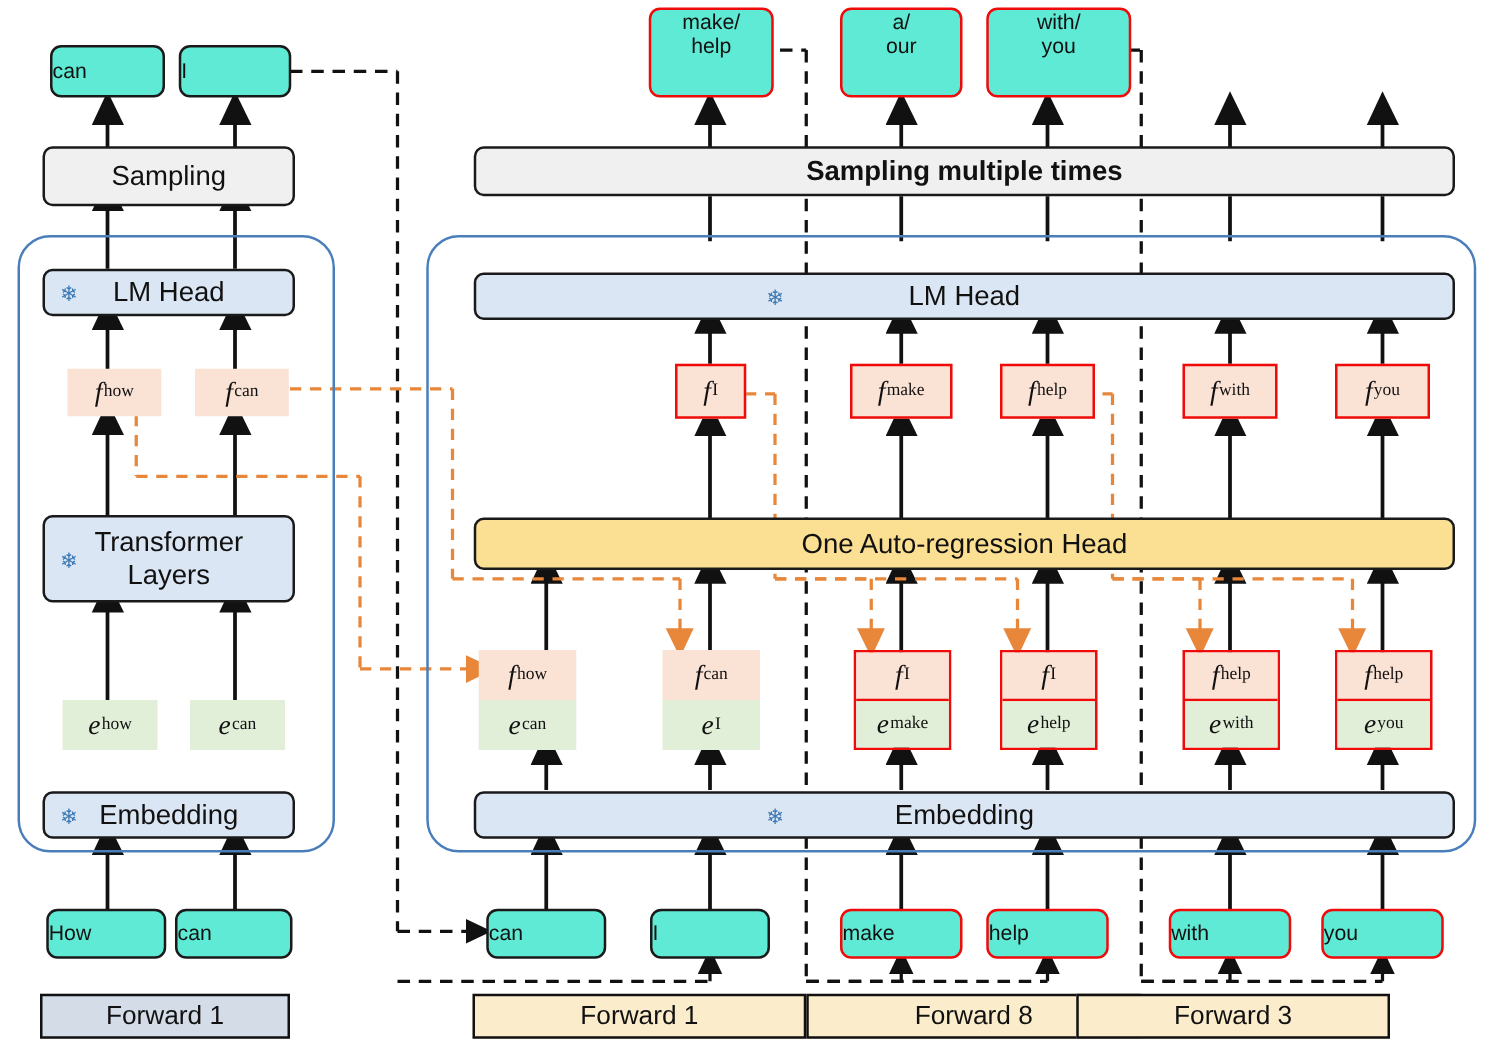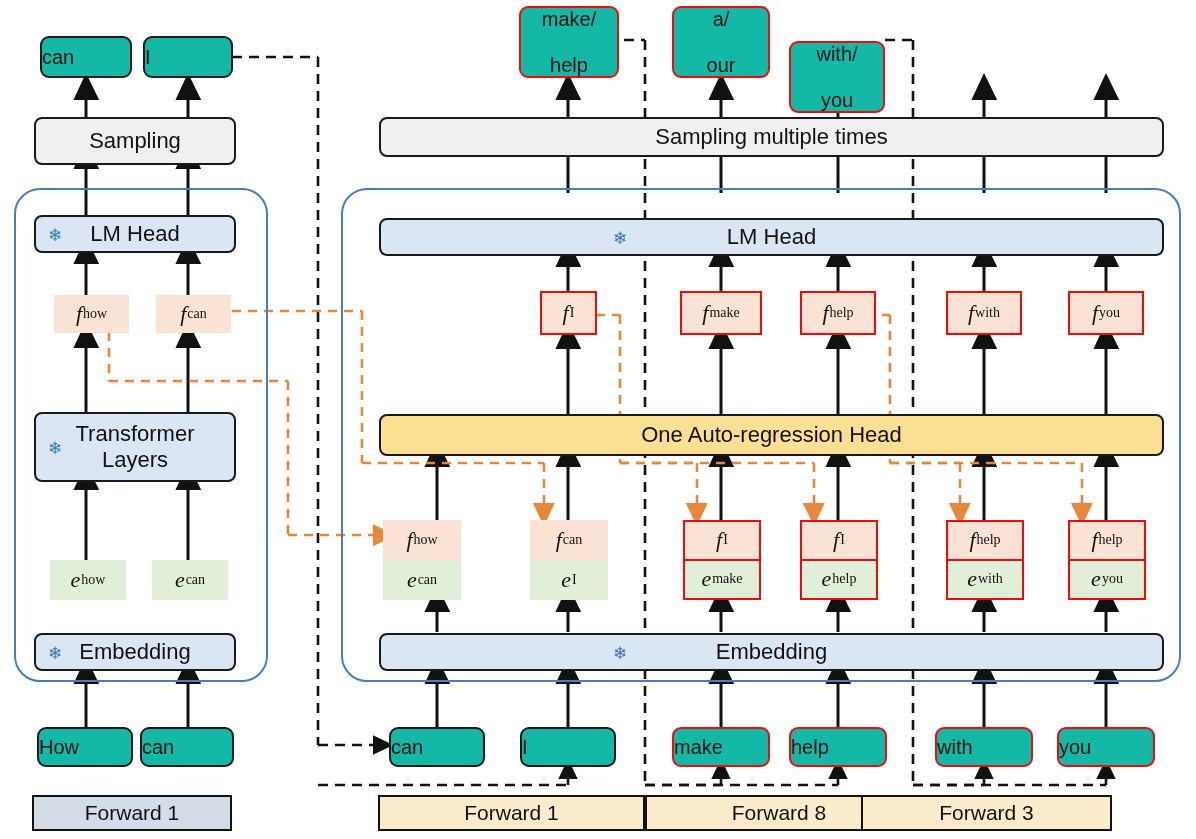--- a/index.html
+++ b/index.html
@@ -2,23 +2,23 @@
 <html><head>
 <meta charset="utf-8">
 <style>
   html,body{margin:0;padding:0;background:#ffffff;}
   body{font-family:"Liberation Sans",sans-serif;}
   #stage{position:relative;width:1196px;height:839px;background:#fff;overflow:hidden;}
   .abs{position:absolute;box-sizing:border-box;}
 
   
   .tok{
-    border:2.5px solid #1a1a1a;border-radius:9px;background:#14b8a6;
-    display:flex;align-items:center;justify-content:space-between;
-    font-size:20px;color:#111;line-height:1.05;text-align:center;
+    border:2.5px solid #1a1a1a;border-radius:9px;background:#5eead4;
+    display:flex;align-items:center;justify-content:flex-start;
+    font-size:17px;color:#111;line-height:1.05;text-align:center;
   }
   .tok.red{border-color:#f00b0b;}
   .tok.two-line{flex-direction:column;line-height:1.12;}
 
   
   .bar{
     border:2.5px solid #1a1a1a;border-radius:8px;
     display:flex;align-items:center;justify-content:center;
     font-size:22px;color:#111;
   }
@@ -255,26 +255,26 @@
   <div class="panel abs" style="left:341px;top:188px;width:840px;height:494px;"></div>
 
   <div class="tok red two-line abs" style="left:519px;top:6px;width:100px;height:72px;">
     <span>make/</span>
     <span>help</span>
   </div>
   <div class="tok red two-line abs" style="left:672px;top:6px;width:98px;height:72px;">
     <span>a/</span>
     <span>our</span>
   </div>
-  <div class="tok red two-line abs" style="left:789px;top:6px;width:96px;height:72px;margin-top:35px;">
+  <div class="tok red two-line abs" style="left:789px;top:6px;width:116px;height:72px;">
     <span>with/</span>
     <span>you</span>
   </div>
 
-  <div class="bar gray abs" style="left:379px;top:117px;width:785px;height:40px;">
+  <div class="bar gray abs" style="left:379px;top:117px;width:785px;height:40px;font-weight:bold;">
     <span>Sampling multiple times</span>
   </div>
 
   <div class="bar blue abs" style="left:379px;top:218px;width:785px;height:38px;">
     <span class="snow abs" style="left:232px;top:10px;">❄</span>
     <span>LM Head</span>
   </div>
 
   <div class="chip f chipbox red abs" style="left:540px;top:291px;width:57px;height:44px;">
     <i>f</i>

